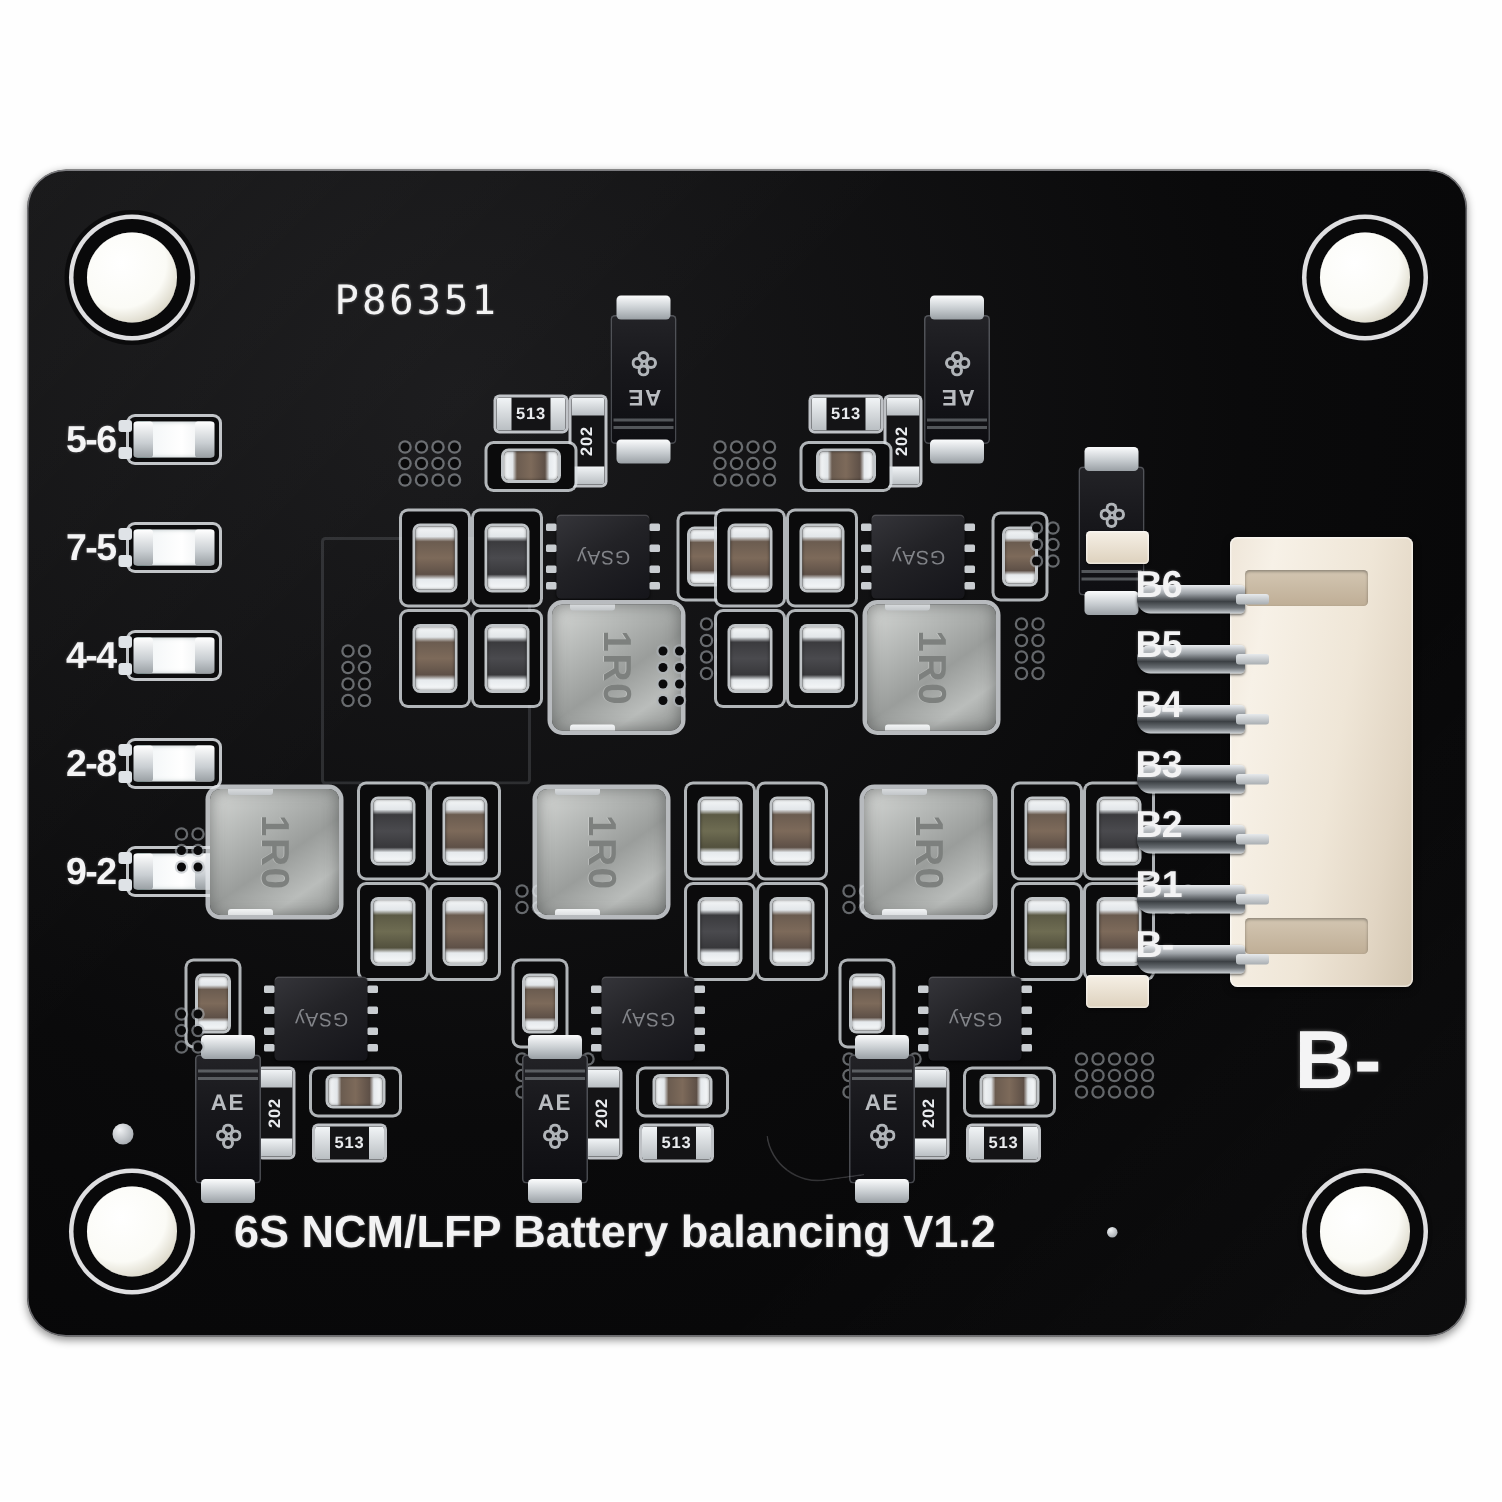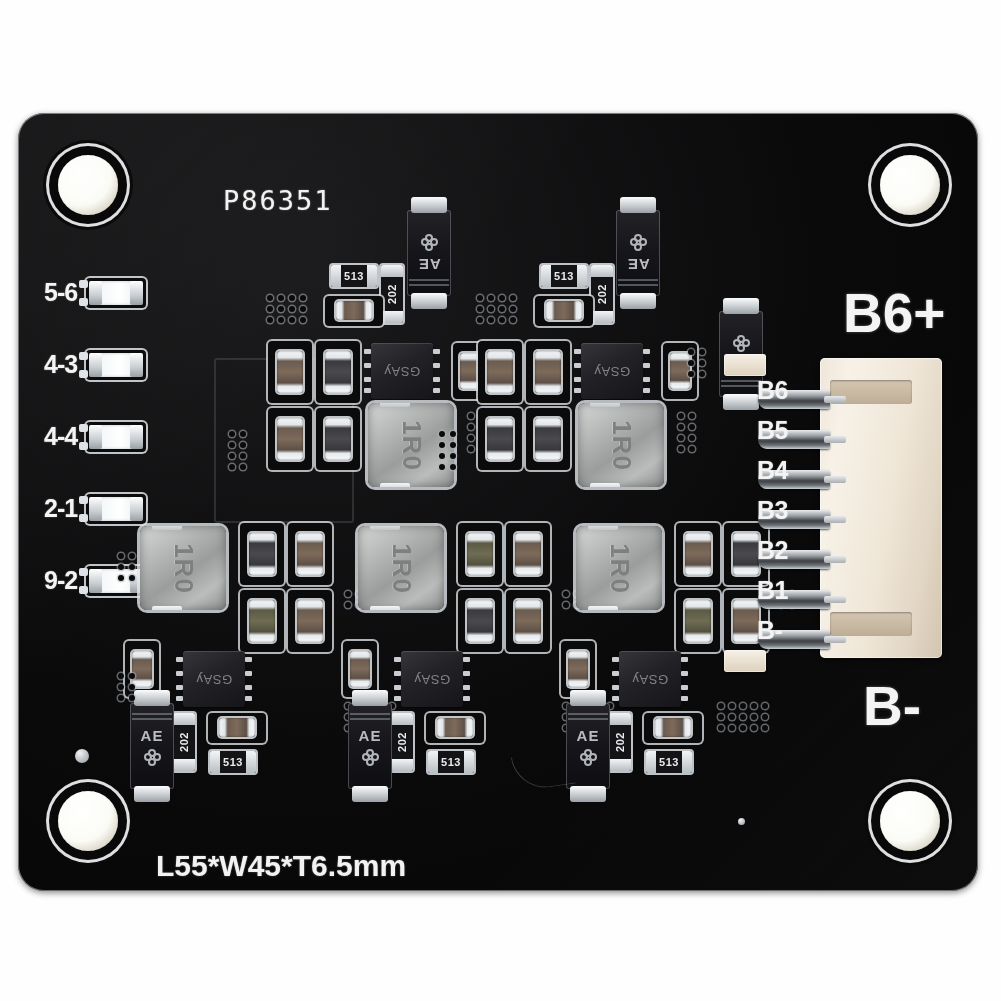--- a/index.html
+++ b/index.html
@@ -25,21 +25,21 @@
   .hole{position:absolute;width:60px;height:60px;border-radius:50%;
         background:radial-gradient(circle at 38% 34%, #ffffff 0%, #fbfbf6 55%, #d8d4c4 80%, #b9b5a6 100%);
         box-shadow:0 0 0 9px #09090a, 0 0 0 12px rgba(242,242,244,.92), 0 0 0 15px rgba(10,10,11,.9);}
 
   
   .silk{position:absolute;color:#f2f2f3;font-family:"Liberation Sans",sans-serif;
         text-shadow:0 0 2px rgba(255,255,255,.35);white-space:nowrap;user-select:none;}
   .silk-mono{font-family:"DejaVu Sans Mono",monospace;letter-spacing:2px;}
 
   
-  .ledrow{position:absolute;display:flex;align-items:flex-start;}
+  .ledrow{position:absolute;display:flex;align-items:center;}
   .ledlabel{color:#f4f4f5;font-size:25px;font-weight:bold;letter-spacing:-1px;
             text-shadow:0 0 2px rgba(255,255,255,.3);}
   .ledpad{position:relative;width:60px;height:30px;margin-left:9px;
           border-radius:4px;
           box-shadow:0 0 0 2px rgba(225,228,232,.85);
           background:#0c0c0d;}
   .ledbody{position:absolute;left:4px;top:3px;width:52px;height:24px;border-radius:2px;
            background:linear-gradient(90deg,#cfeee8 0%,#9fdcd2 9%,#f4f7f8 22%,#ffffff 60%,#e7eaec 100%);
            box-shadow:inset 0 0 3px rgba(120,140,145,.5);}
   .ledcap{position:absolute;top:3px;width:13px;height:24px;border-radius:2px;
@@ -165,41 +165,41 @@
         <span class="ledlabel">5-6</span>
         <span class="ledpad">
           <span class="ledtab" style="left:-7px;top:2px;"></span>
             <span class="ledtab" style="left:-7px;bottom:2px;"></span>
           <span class="ledbody"></span>
             <span class="ledcap l"></span>
             <span class="ledcap r"></span>
         </span>
       </div>
       <div class="ledrow" style="left:26px;top:237px;">
-        <span class="ledlabel">4-3</span>
+        <span class="ledlabel">7-5</span>
         <span class="ledpad">
           <span class="ledtab" style="left:-7px;top:2px;"></span>
             <span class="ledtab" style="left:-7px;bottom:2px;"></span>
           <span class="ledbody"></span>
             <span class="ledcap l"></span>
             <span class="ledcap r"></span>
         </span>
       </div>
       <div class="ledrow" style="left:26px;top:309px;">
         <span class="ledlabel">4-4</span>
         <span class="ledpad">
           <span class="ledtab" style="left:-7px;top:2px;"></span>
             <span class="ledtab" style="left:-7px;bottom:2px;"></span>
           <span class="ledbody"></span>
             <span class="ledcap l"></span>
             <span class="ledcap r"></span>
         </span>
       </div>
       <div class="ledrow" style="left:26px;top:381px;">
-        <span class="ledlabel">2-1</span>
+        <span class="ledlabel">2-8</span>
         <span class="ledpad">
           <span class="ledtab" style="left:-7px;top:2px;"></span>
             <span class="ledtab" style="left:-7px;bottom:2px;"></span>
           <span class="ledbody"></span>
             <span class="ledcap l"></span>
             <span class="ledcap r"></span>
         </span>
       </div>
       <div class="ledrow" style="left:26px;top:453px;">
         <span class="ledlabel">9-2</span>
@@ -647,21 +647,20 @@
         <span></span>
           <span></span>
           <span></span>
           <span></span>
           <span></span>
       </div>
     </div>
 
     <div class="scratch" style="left:495px;top:640px;"></div>
 
-    <div class="silk bigsilk" style="left:825px;top:168px;font-size:55px;">B6+</div>
 
     <div class="conn" style="left:740px;top:245px;width:210px;height:310px;">
       <div class="connbody">
         <span class="connnotch" style="top:22px;"></span>
         <span class="connnotch" style="bottom:22px;"></span>
       </div>
       <div class="conntab" style="top:-4px;"></div>
       <div class="conntab" style="bottom:-4px;"></div>
 
       <div class="connpin" style="top:32px;">
@@ -697,17 +696,17 @@
     <div class="pinlabel" style="left:739px;top:263px;">B6</div>
     <div class="pinlabel" style="left:739px;top:303px;">B5</div>
     <div class="pinlabel" style="left:739px;top:343px;">B4</div>
     <div class="pinlabel" style="left:739px;top:383px;">B3</div>
     <div class="pinlabel" style="left:739px;top:423px;">B2</div>
     <div class="pinlabel" style="left:739px;top:463px;">B1</div>
     <div class="pinlabel" style="left:739px;top:503px;">B-</div>
 
     <div class="silk bigsilk" style="left:845px;top:561px;font-size:55px;">B-</div>
 
-    <div class="silk" style="left:138px;top:736px;font-size:30px;font-weight:bold;">L55*W45*T6.5mm</div>
+    <div class="silk" style="left:138px;top:692px;font-size:30px;font-weight:bold;">6S NCM/LFP Battery balancing V1.2</div>
     <div class="testpad" style="left:720px;top:705px;width:7px;height:7px;"></div>
 
   </div>
 </div>
 
 </body></html>

